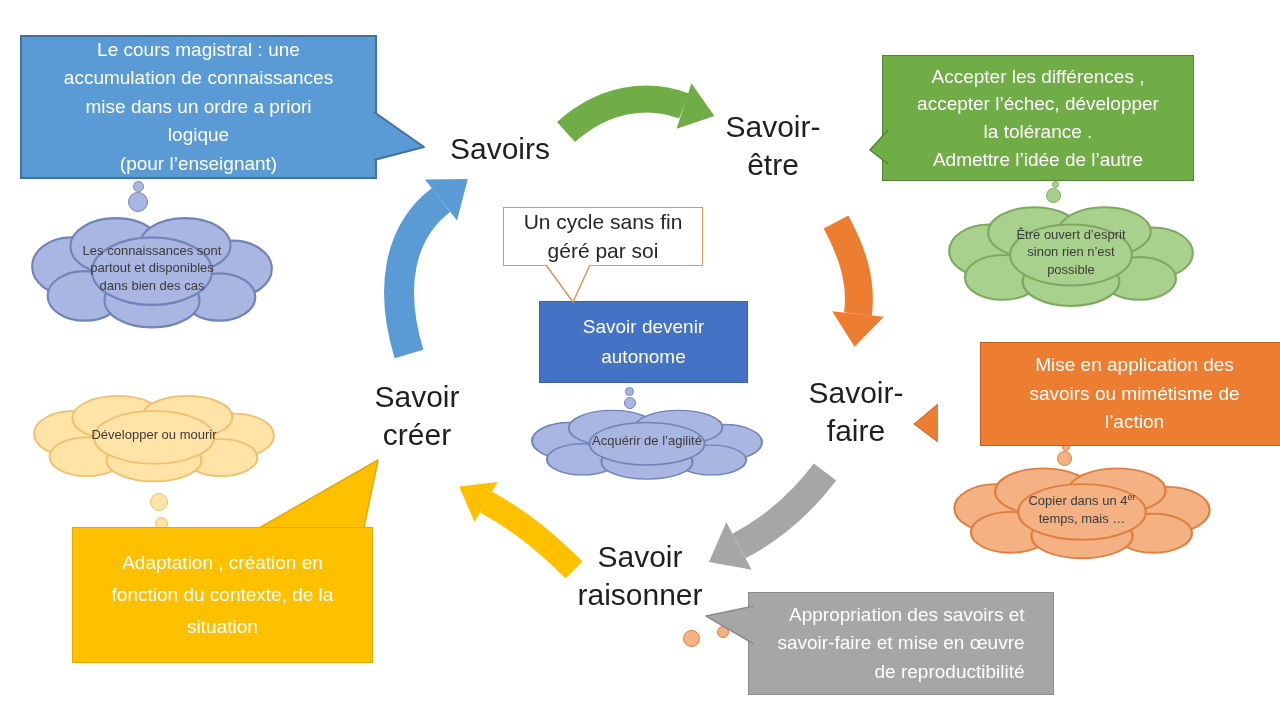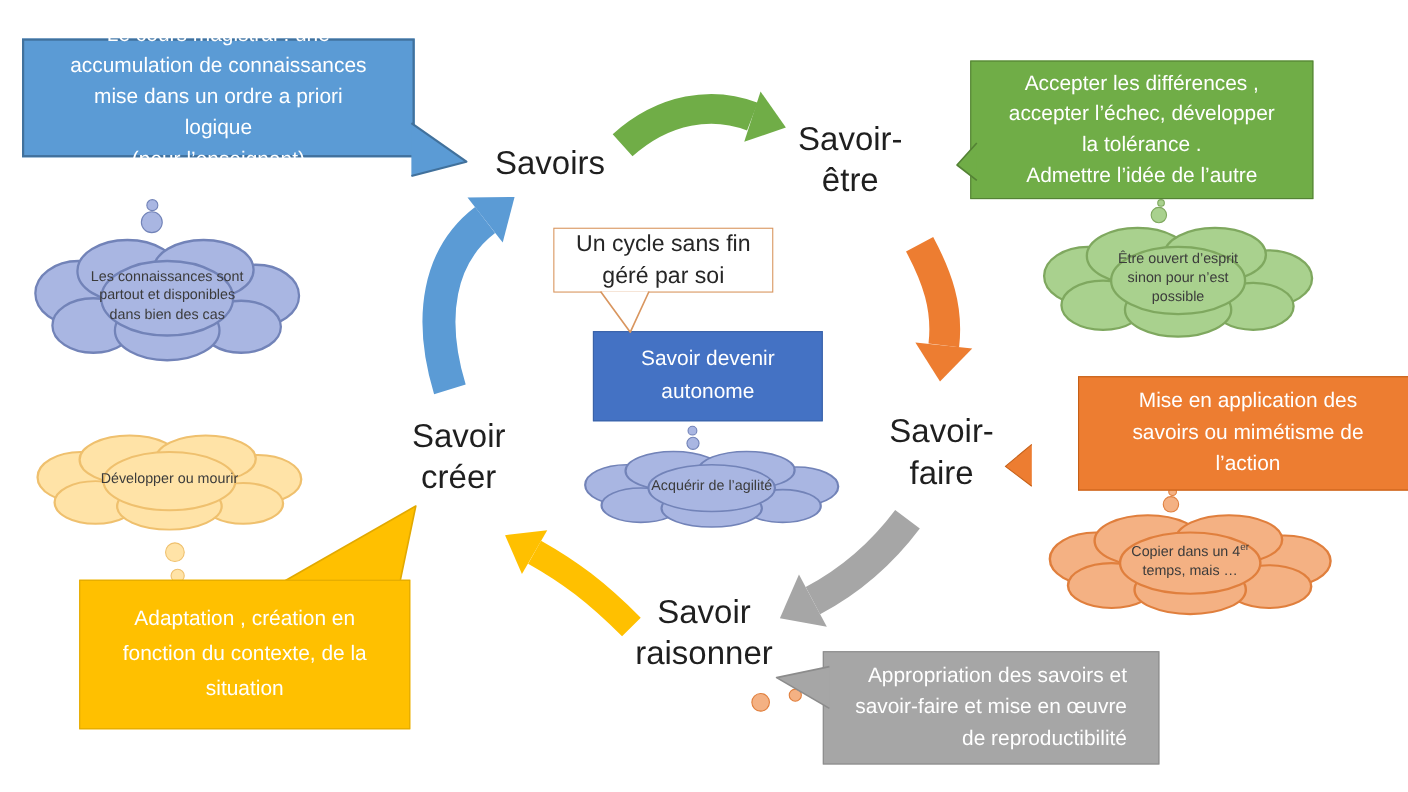--- a/index.html
+++ b/index.html
@@ -117,21 +117,21 @@
       </svg>
     <div class="cloud-text">Les connaissances sont
 partout et disponibles
 dans bien des cas</div>
   </div>
   <div class="cloud-wrap" style="left:945px;top:198px;width:252px;height:112px">
     <svg viewBox="0 0 240 110" preserveAspectRatio="none">
         <use href="#cloudshape" class="cl-green"></use>
       </svg>
     <div class="cloud-text">Être ouvert d’esprit
-sinon pour n’est
+sinon rien n’est
 possible</div>
   </div>
   <div class="cloud-wrap" style="left:528px;top:404px;width:238px;height:78px">
     <svg viewBox="0 0 240 110" preserveAspectRatio="none">
         <use href="#cloudshape" class="cl-blue"></use>
       </svg>
     <div class="cloud-text">Acquérir de l’agilité</div>
   </div>
   <div class="cloud-wrap" style="left:950px;top:460px;width:264px;height:102px">
     <svg viewBox="0 0 240 110" preserveAspectRatio="none">
@@ -142,21 +142,21 @@
 temps,  mais …</span></div>
     </div>
   </div>
   <div class="cloud-wrap" style="left:30px;top:388px;width:248px;height:97px">
     <svg viewBox="0 0 240 110" preserveAspectRatio="none">
         <use href="#cloudshape" class="cl-cream"></use>
       </svg>
     <div class="cloud-text">Développer  ou mourir</div>
   </div>
 
-  <div class="box blue" style="left:20px;top:35px;width:357px;height:108px">Le cours magistral : une
+  <div class="box blue" style="left:20px;top:35px;width:357px;height:144px">Le cours magistral : une
 accumulation de connaissances
 mise dans un ordre a priori
 logique
 (pour l’enseignant)</div>
   <svg class="ptr ptr-blue" style="left:372px;top:108px" width="56" height="56" viewBox="0 0 56 56">
     <path d="M 2,4 L 52,39 L 2,52"></path>
   </svg>
 
   <div class="box green" style="left:882px;top:55px;width:312px;height:126px">Accepter  les différences ,
 accepter l’échec, développer

